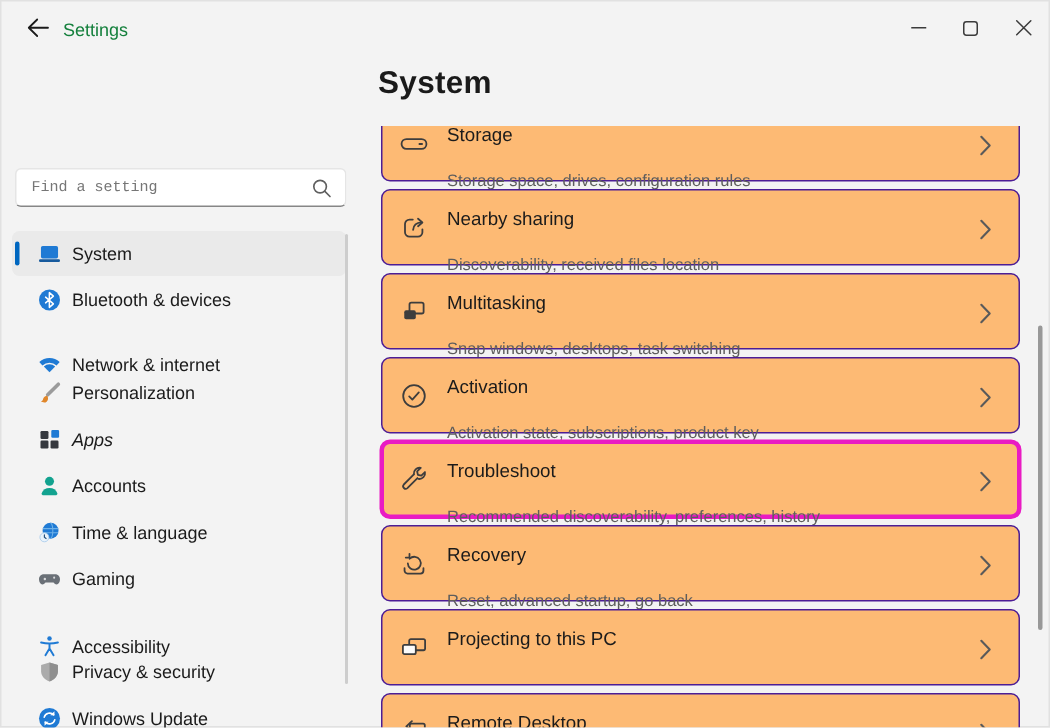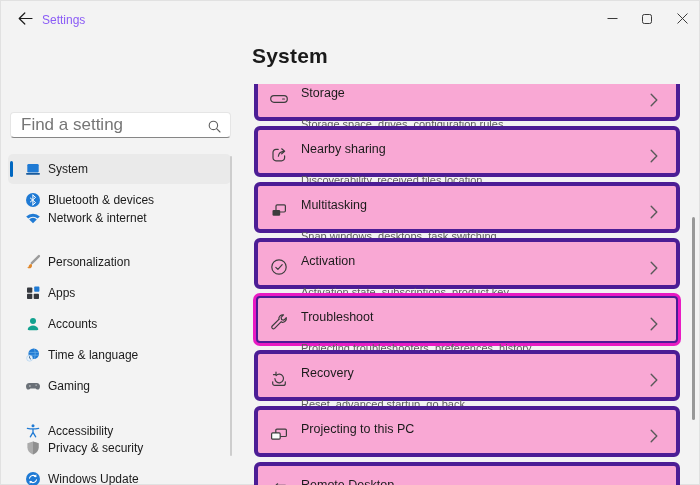--- a/index.html
+++ b/index.html
@@ -5,42 +5,42 @@
   html,body{margin:0;padding:0;}
   body{
     width:700px;height:485px;position:relative;overflow:hidden;
     background:#f3f3f3;
     font-family:"Liberation Sans", sans-serif;
     -webkit-font-smoothing:antialiased;
     box-shadow:inset 0 0 0 1px rgba(0,0,0,0.07);
   }
   
   .back-btn{position:absolute;left:12px;top:9px;width:26px;height:22px;background:transparent;border:none;padding:0;cursor:pointer;display:flex;align-items:center;justify-content:center;}
-  .app-title{position:absolute;left:42px;top:13px;font-size:12px;color:#8b5cf6;}
+  .app-title{position:absolute;left:42px;top:13px;font-size:12px;color:#15803d;}
   .cap-btn{position:absolute;top:2px;width:34px;height:34px;background:transparent;border:none;padding:0;display:flex;align-items:center;justify-content:center;cursor:pointer;}
   .cap-min{left:595px;} .cap-max{left:630px;} .cap-close{left:665px;}
   
   .page-title{position:absolute;left:252px;top:44px;margin:0;font-size:21px;font-weight:600;color:#1a1a1a;letter-spacing:0.2px;}
   
   .search-wrap{position:absolute;left:10px;top:112px;width:221px;height:26px;background:#ffffff;border:1px solid #e5e5e5;border-bottom-color:#868686;border-radius:4px;box-sizing:border-box;}
-  .search-wrap input{position:absolute;left:0;top:0;width:100%;height:100%;border:none;background:transparent;box-sizing:border-box;padding:0 28px 0 10px;font-size:17px;font-family:Liberation Sans, sans-serif;color:#1b1b1b;outline:none;}
+  .search-wrap input{position:absolute;left:0;top:0;width:100%;height:100%;border:none;background:transparent;box-sizing:border-box;padding:0 28px 0 10px;font-size:10px;font-family:Liberation Mono, monospace;color:#1b1b1b;outline:none;}
   .search-wrap input::placeholder{color:#767676;}
   .search-ic{position:absolute;right:9px;top:6px;width:13px;height:13px;}
   
   .nav-item{position:absolute;left:8px;width:223px;height:30px;border-radius:5px;cursor:pointer;}
   .nav-item.selected{background:#eaeaea;}
   .accent-pill{display:none;position:absolute;left:2px;top:7px;width:3px;height:16px;border-radius:2px;background:var(--accent,#0067c0);}
   .nav-item.selected .accent-pill{display:block;}
   .nav-icon{position:absolute;left:17px;top:7px;width:16px;height:16px;}
   .nav-icon svg{display:block;}
   .nav-label{position:absolute;left:40px;top:8px;font-size:12px;color:#1b1b1b;white-space:nowrap;}
   .sb-scroll{position:absolute;left:230px;top:156px;width:2px;height:300px;background:#cdcdcd;border-radius:1px;}
   
   .viewport{position:absolute;left:246px;top:84px;width:454px;height:401px;overflow:hidden;}
-  .card{position:absolute;left:8px;width:426px;height:51px;background:#f9a8d4;border:4px solid #4c1d95;border-radius:6px;box-sizing:border-box;cursor:pointer;}
+  .card{position:absolute;left:8px;width:426px;height:51px;background:#fdba74;border:1px solid #4c1d95;border-radius:6px;box-sizing:border-box;cursor:pointer;}
   .card.highlighted{outline:3px solid var(--highlight,#e91bc3);outline-offset:-2px;}
   .card-icon{position:absolute;left:11px;top:15px;width:20px;height:20px;}
   .card-icon svg{display:block;}
   .card-text{position:absolute;left:43px;top:12px;right:40px;}
   .card-title{font-size:12.5px;line-height:14px;color:#1b1b1b;white-space:nowrap;}
   .card-subtitle{font-size:11px;line-height:13px;margin-top:18px;color:#5d5d5d;white-space:nowrap;}
   .chevron{position:absolute;right:18px;top:19px;width:8px;height:14px;}
   .main-scroll{position:absolute;left:692px;top:217px;width:3px;height:203px;background:#989898;border-radius:2px;}
 </style>
 </head>
@@ -94,21 +94,21 @@
 
     <span class="nav-icon">
         <svg width="16" height="16" viewBox="0 0 16 16">
           <circle cx="8" cy="8" r="7" fill="#1f7ad4"></circle>
           <path d="M7.9 3.1v9.8M7.9 3.1l2.7 2.3-5.2 4.5M7.9 12.9l2.7-2.3-5.2-4.5" stroke="#fff" stroke-width="1" fill="none" stroke-linejoin="round" stroke-linecap="round"></path>
         </svg>
       </span>
     <span class="nav-label">Bluetooth &amp; devices</span>
   </div>
 
-  <div class="nav-item" style="top: 203px; text-decoration: underline;">
+  <div class="nav-item" style="top: 228px; text-decoration: underline;">
 
     <span class="nav-icon">
         <svg width="16" height="16" viewBox="0 0 16 16">
           <path d="M1.2 6.4a10 10 0 0 1 13.6 0L12.7 8.6a7 7 0 0 0-9.4 0z" fill="#1f7ad4"></path>
           <path d="M4.2 9.4a5.4 5.4 0 0 1 7.6 0L8 13.2z" fill="#1f7ad4"></path>
         </svg>
       </span>
     <span class="nav-label">Network &amp; internet</span>
   </div>
 
@@ -116,21 +116,21 @@
 
     <span class="nav-icon">
         <svg width="16" height="16" viewBox="0 0 16 16">
           <path d="M13.9 2.1 6.8 9.2" stroke="#9b9b9b" stroke-width="2.4" stroke-linecap="round"></path>
           <path d="M6.1 9.9c-1.3.2-2.1 1-2.5 2.6-.1.6-.7.9-1.3.9 1 1.1 2.8 1.3 3.8.4 1-.8 1.2-2.4.6-3.6z" fill="#e0872b"></path>
         </svg>
       </span>
     <span class="nav-label">Personalization</span>
   </div>
 
-  <div class="nav-item" style="top: 278px;">
+  <div class="nav-item" style="top: 278px; font-style: italic;">
 
     <span class="nav-icon">
         <svg width="16" height="16" viewBox="0 0 16 16">
           <rect x="2" y="2.4" width="5.3" height="5.3" rx="0.8" fill="#36393f"></rect>
           <rect x="2" y="8.7" width="5.3" height="5.3" rx="0.8" fill="#36393f"></rect>
           <rect x="8.7" y="8.7" width="5.3" height="5.3" rx="0.8" fill="#36393f"></rect>
           <rect x="9.2" y="1.6" width="5.2" height="5.2" rx="0.8" fill="#1f7ad4"></rect>
         </svg>
       </span>
     <span class="nav-label">Apps</span>
@@ -277,21 +277,21 @@
 
   <div class="card highlighted" style="top: 210px;">
     <span class="card-icon">
         <svg width="20" height="20" viewBox="0 0 20 20" fill="none" stroke="#3d3d3d" stroke-width="1.2" stroke-linecap="round" stroke-linejoin="round">
           <path d="M12.3 8.7 5.6 15.4a1.7 1.7 0 0 1-2.4-2.4l6.7-6.7"></path>
           <path d="M9.9 6.3a3.9 3.9 0 0 1 4.6-4.4L12.1 4.3l.5 2.3 2.3.5 2.4-2.4a3.9 3.9 0 0 1-4.4 4.6"></path>
         </svg>
       </span>
     <div class="card-text">
       <div class="card-title">Troubleshoot</div>
-      <div class="card-subtitle">Projecting troubleshooters, preferences, history</div>
+      <div class="card-subtitle">Recommended discoverability, preferences, history</div>
     </div>
     <span class="chevron"><svg width="8" height="14" viewBox="0 0 8 14">
           <path d="M1.2 1.2 6.8 7l-5.6 5.8" fill="none" stroke="#5a5a5a" stroke-width="1.4" stroke-linecap="round" stroke-linejoin="round"></path>
         </svg></span>
   </div>
 
   <div class="card" style="top: 266px;">
     <span class="card-icon">
         <svg width="20" height="20" viewBox="0 0 20 20" fill="none" stroke="#3d3d3d" stroke-width="1.2" stroke-linecap="round" stroke-linejoin="round">
           <path d="M5.9 9.6a4.3 4.3 0 1 0 1.2-3.1"></path>

